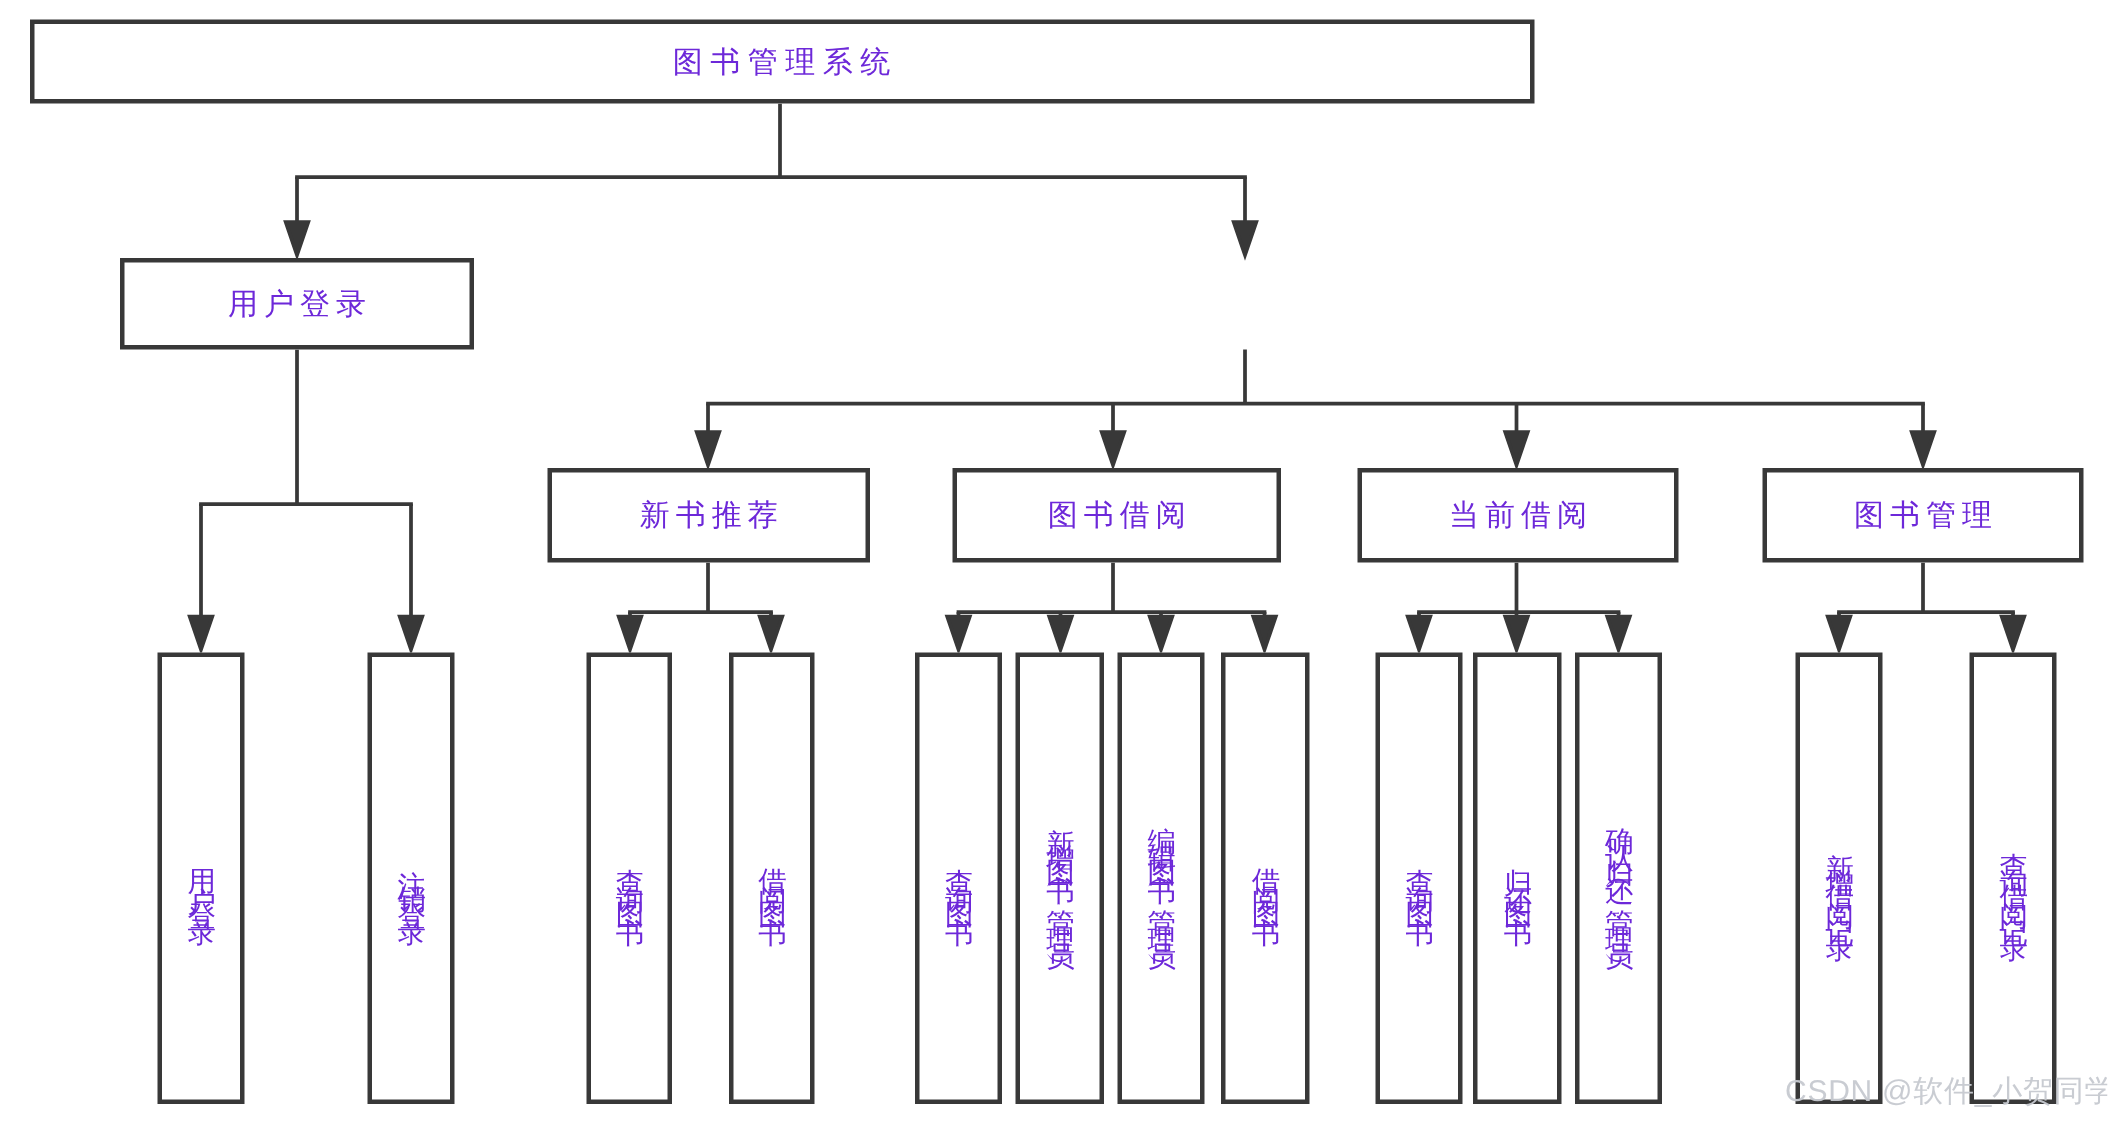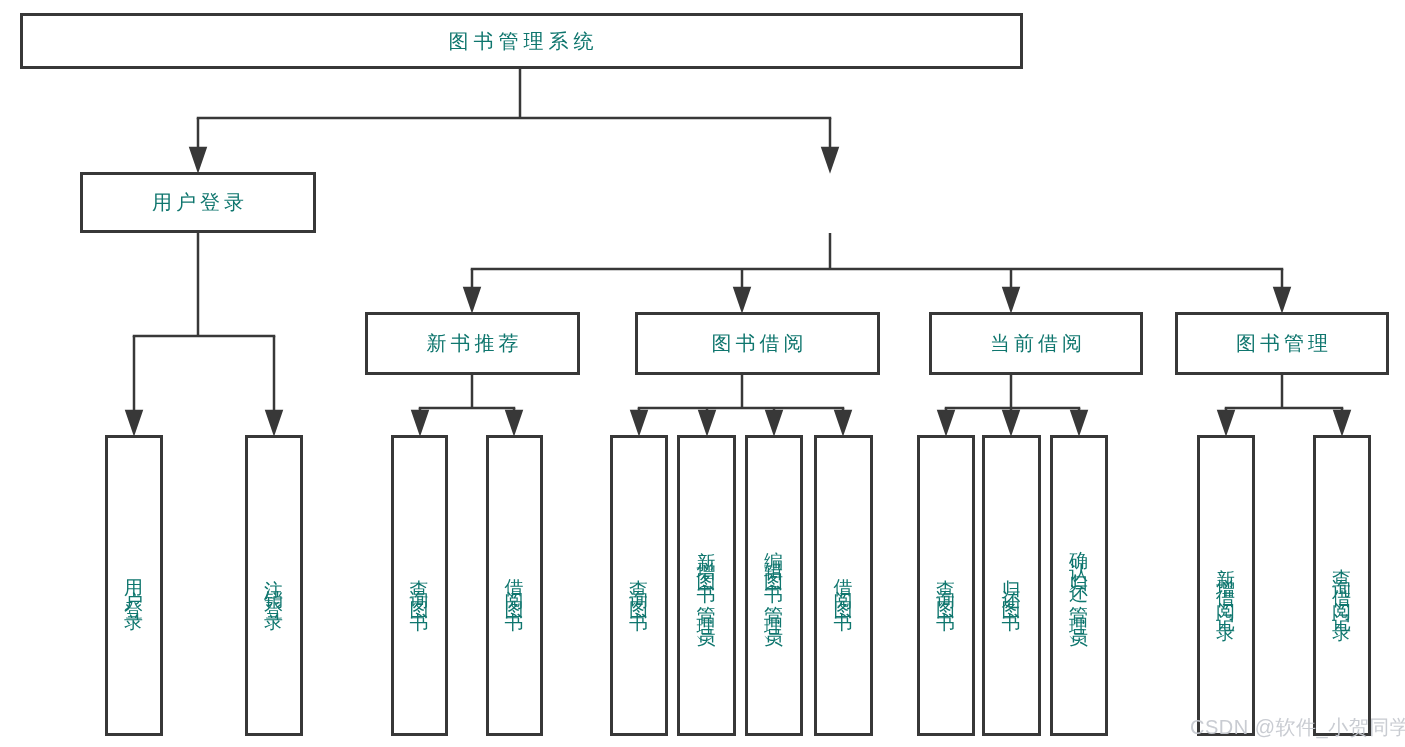--- a/index.html
+++ b/index.html
@@ -26,21 +26,21 @@
     align-items: center;
     justify-content: center;
     color: #333333;
     z-index: 2;
   }
   .node .lbl {
     font-size: 20px;
     letter-spacing: 4px;
     text-indent: 4px;
     white-space: nowrap;
-    color: #0f766e;
+    color: #6d28d9;
   }
   .node.root .lbl { letter-spacing: 5px; }
   .node.leaf .lbl {
     writing-mode: vertical-rl;
     text-orientation: mixed;
     font-size: 19px;
     letter-spacing: 11px;
     text-indent: 0;
     line-height: 1;
   }
@@ -142,24 +142,24 @@
     <span class="lbl">图书管理系统</span>
   </div>
 
   <div class="node" style="left:80px; top:172px; width:236px; height:61px;">
     <span class="lbl">用户登录</span>
   </div>
 
   <div class="node" style="left:365px; top:312px; width:215px; height:63px;">
     <span class="lbl">新书推荐</span>
   </div>
-  <div class="node" style="left:635px; top:312px; width:245px; height:63px;">
+  <div class="node" style="left:635px; top:312px; width:219px; height:63px;">
     <span class="lbl">图书借阅</span>
   </div>
-  <div class="node" style="left:905px; top:312px; width:214px; height:63px;margin-left:24px;">
+  <div class="node" style="left:905px; top:312px; width:214px; height:63px;">
     <span class="lbl">当前借阅</span>
   </div>
   <div class="node" style="left:1175px; top:312px; width:214px; height:63px;">
     <span class="lbl">图书管理</span>
   </div>
 
   <div class="node leaf" style="left:105px; top:435px; width:58px; height:301px;">
     <span class="lbl">用户登录</span>
   </div>
   <div class="node leaf" style="left:245px; top:435px; width:58px; height:301px;">

